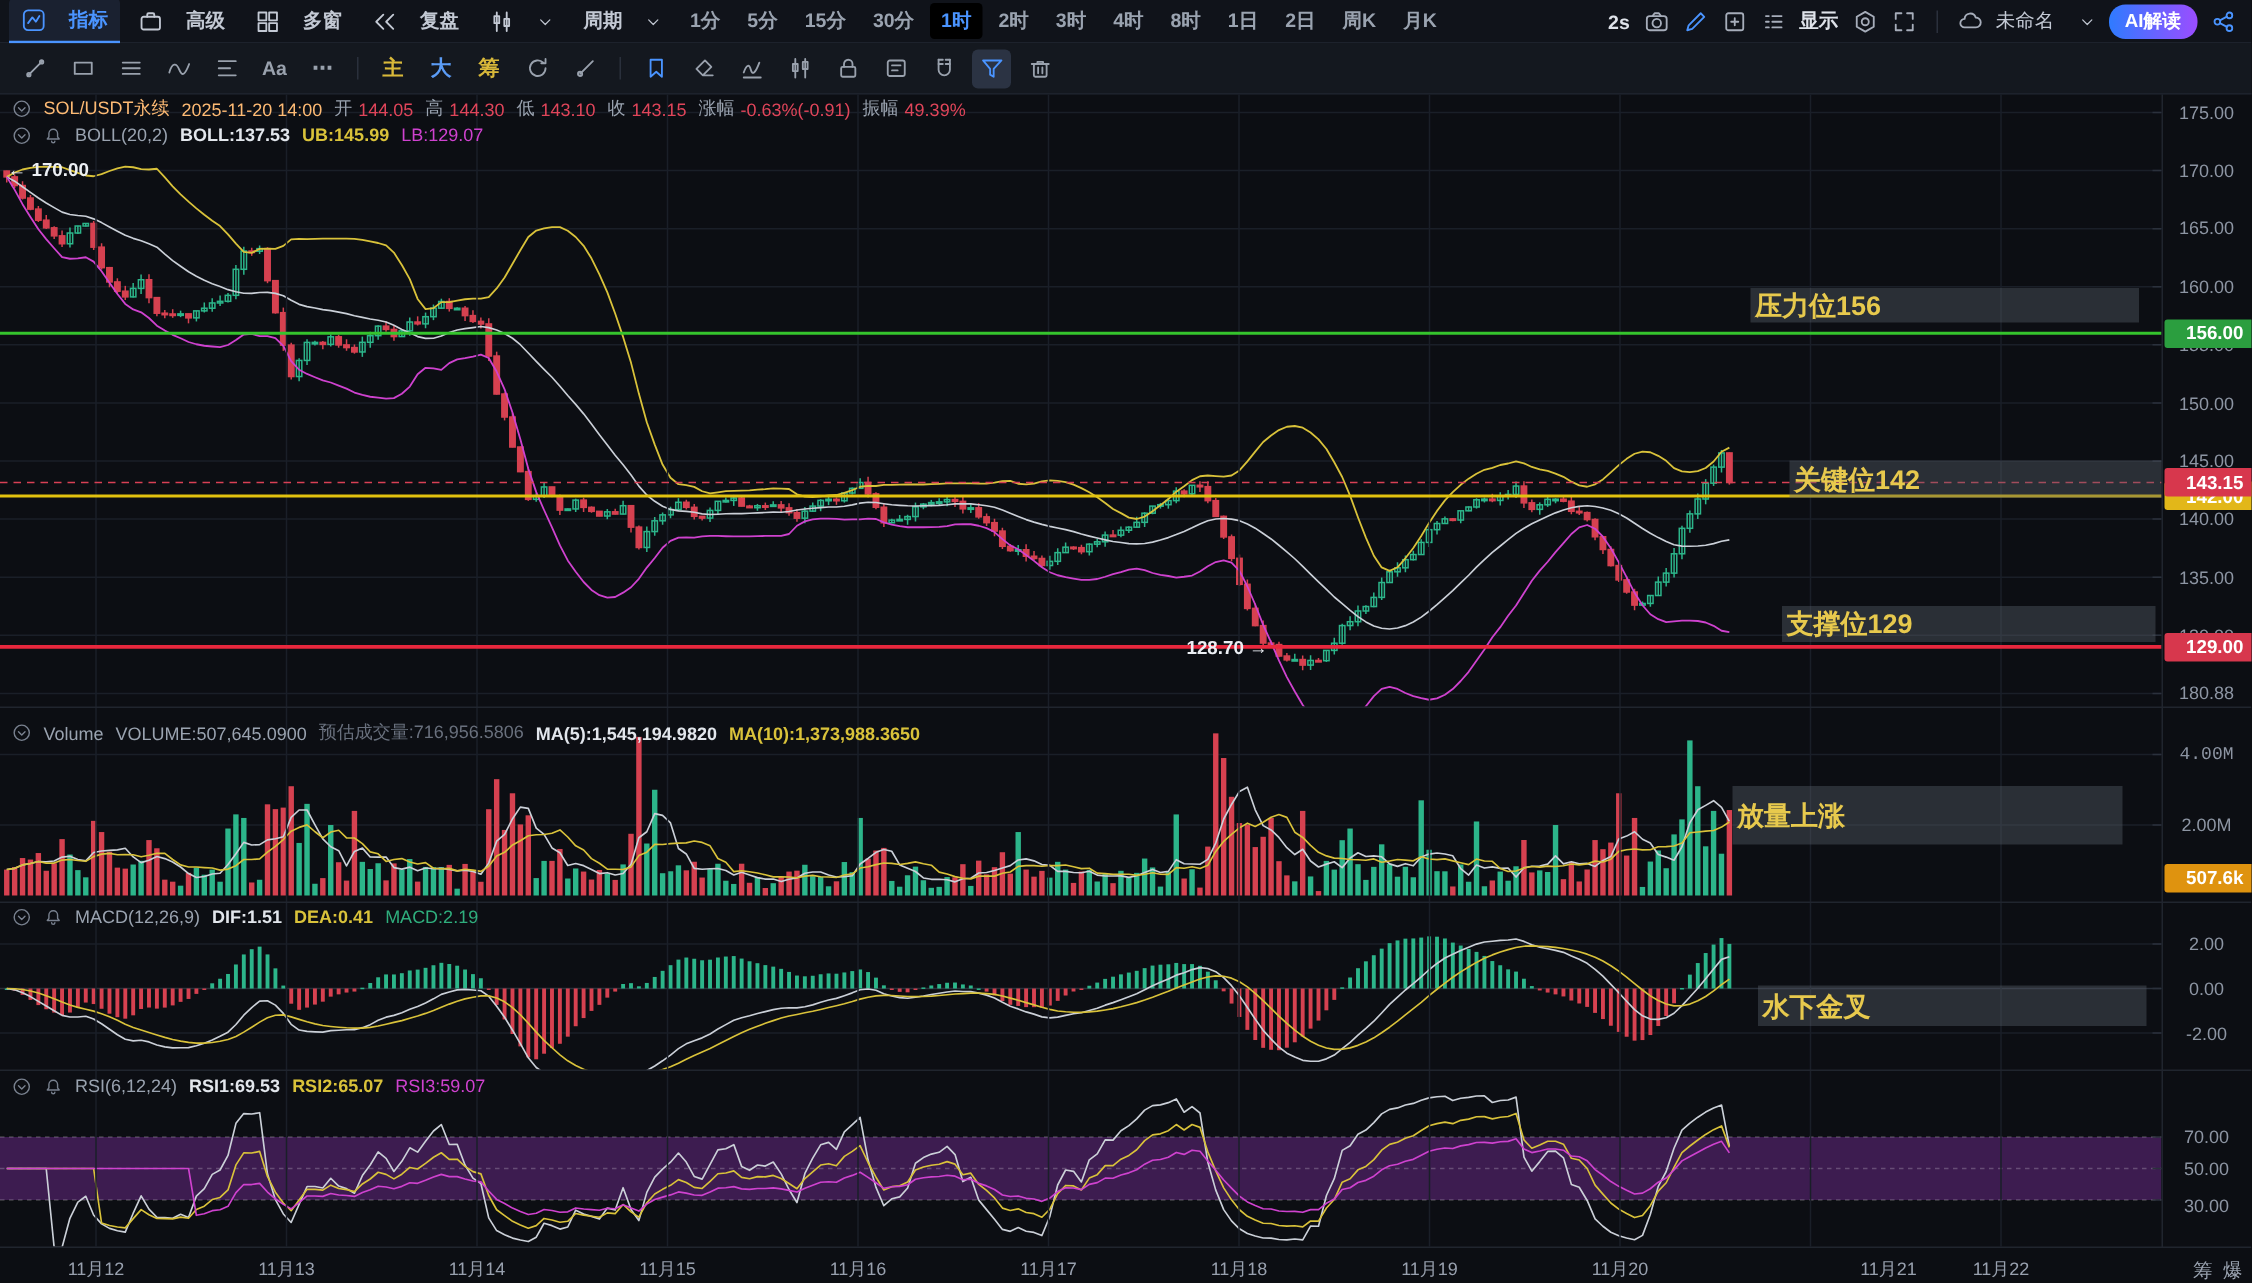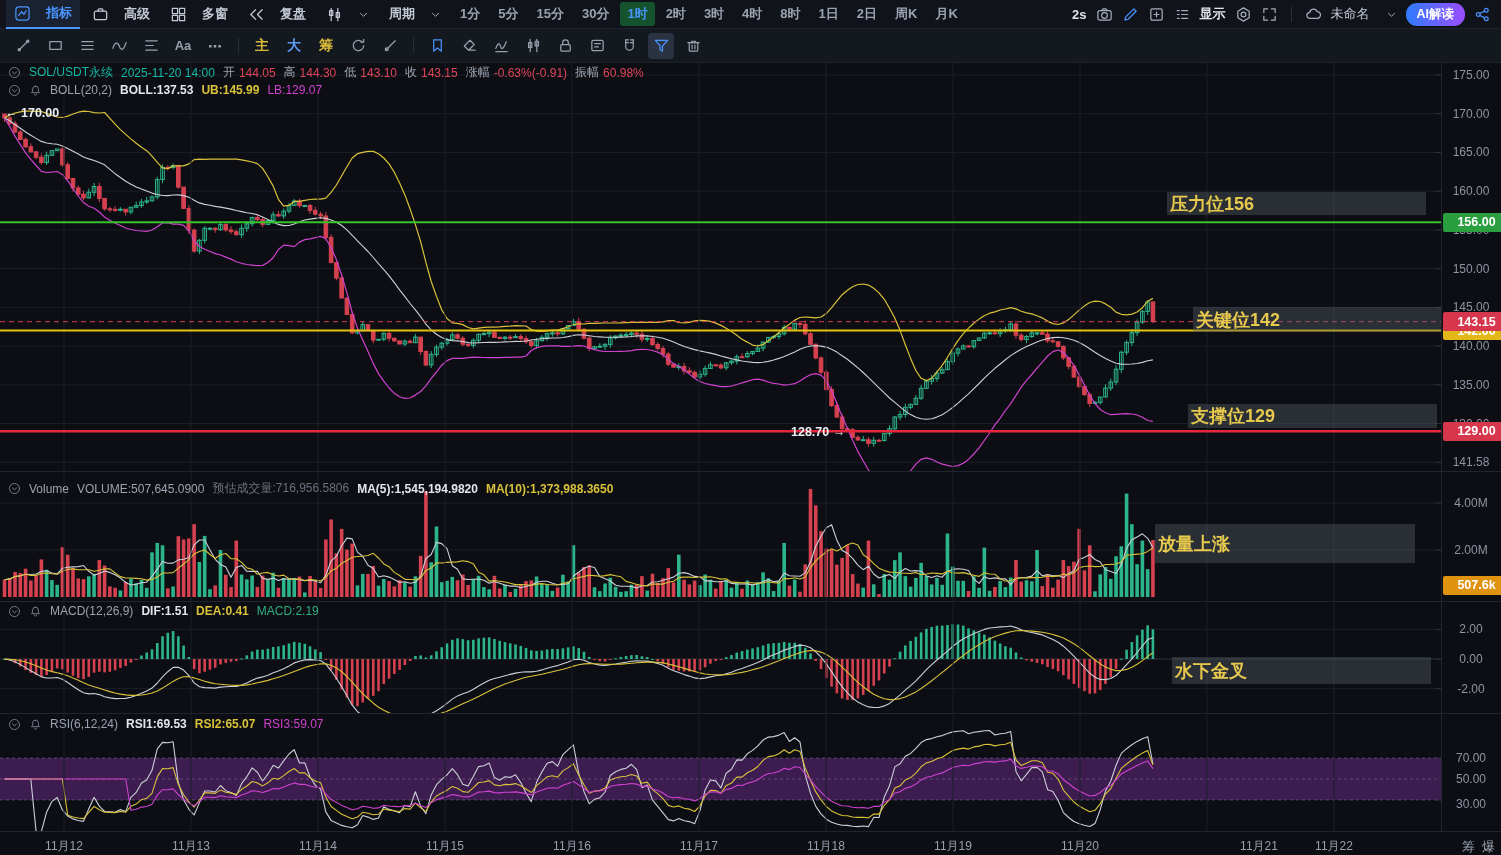--- a/index.html
+++ b/index.html
@@ -11,41 +11,41 @@
   .ic.xs{width:11px;height:11px}
   
   .tb1{position:absolute;top:0;left:0;width:1501px;height:28px;background:#10131a;
        border-bottom:1px solid #1d222c;display:flex;align-items:center;z-index:20;font-size:13px}
   .tb1-left{display:flex;align-items:center;gap:4px;padding-left:6px;flex:1}
   .tb1-right{display:flex;align-items:center;gap:9px;padding-right:10px}
   .tbtn{display:flex;align-items:center;gap:15px;padding:3px 8px;color:#c3c9d4;cursor:pointer;height:22px;border-radius:3px}
   .tbtn .lab{font-weight:700}
   .tbtn.active{background:#1a2130;color:var(--blue);border-bottom:2px solid var(--blue);border-radius:3px 3px 0 0}
   .tf{padding:3px 7px;color:#9aa3b0;font-weight:700;cursor:pointer;border-radius:3px}
-  .tf.active{color:var(--blue);background:#14532d}
+  .tf.active{color:var(--blue);background:#000000}
   .vsep{width:1px;height:15px;background:#2a303c;margin:0 4px}
   .icbtn{color:#a6adba;cursor:pointer;display:flex;align-items:center}
   .icbtn.blue{color:var(--blue)}
   .txtw{color:#dfe3ea;font-weight:700}
   .ai-pill{background:linear-gradient(90deg,#2f7bff,#9b4dff);color:#fff;font-weight:700;
            padding:3px 11px;border-radius:11px;font-size:12.5px;cursor:pointer}
   .tb2{position:absolute;top:29px;left:0;width:1501px;height:33px;background:#14181f;
        border-bottom:1px solid #1d222c;display:flex;align-items:center;gap:6px;padding-left:10px;z-index:20}
   .tile{width:26px;height:26px;display:flex;align-items:center;justify-content:center;color:#99a1ad;
         cursor:pointer;border-radius:4px;font-size:14px;font-weight:700}
   .tile.yel{color:#d9b93a}.tile.blu{color:#5b9cf6}
   .tile.sel{background:#2b3343;color:var(--blue)}
   
   #chart-svg{position:absolute;top:0;left:0;z-index:1}
   .ovl{position:absolute;z-index:5}
   .hdr{display:flex;align-items:center;gap:8px;font-size:12px;color:#9aa3b0;white-space:nowrap}
   .hdr .w{color:#e2e6ec;font-weight:700}.hdr .g{color:#9aa3b0}.hdr .dim{color:#69707d}
   .hdr .r{color:var(--red-t)}.hdr .y{color:var(--yellow);font-weight:700}
   .hdr .m{color:var(--magenta)}.hdr .t{color:var(--teal)}
-  .hdr .nm{color:#14b8a6}
+  .hdr .nm{color:#fdba74}
   .hicon{color:#78808e;display:flex;align-items:center;cursor:pointer}
   .ann{position:absolute;z-index:6;background:rgba(86,92,103,0.42);color:var(--ann-yellow);
        font-weight:700;font-size:18px;display:flex;align-items:center;padding-left:3px;cursor:move}
   .marker{position:absolute;z-index:6;color:#eceff4;font-weight:700;font-size:12.5px;white-space:nowrap}
   .badge{position:absolute;left:1443px;width:67px;height:19px;z-index:5;color:#fff;font-weight:700;
          font-size:12.5px;display:flex;align-items:center;justify-content:center;border-radius:2px}
   .tick{position:absolute;left:1445px;width:52px;font-size:12px;color:#8d95a3;z-index:3;text-align:center}
   .datelab{position:absolute;top:838px;width:70px;text-align:center;font-size:12px;color:#98a0ae;z-index:3}
   .cornerlab{position:absolute;top:838px;font-size:13px;color:#9aa3b0;z-index:6;cursor:pointer}
 </style>
@@ -1258,21 +1258,21 @@
     <span class="r" style="margin-left:-4px">144.05</span>
   <span class="g">高</span>
     <span class="r" style="margin-left:-4px">144.30</span>
   <span class="g">低</span>
     <span class="r" style="margin-left:-4px">143.10</span>
   <span class="g">收</span>
     <span class="r" style="margin-left:-4px">143.15</span>
   <span class="g">涨幅</span>
     <span class="r" style="margin-left:-4px">-0.63%(-0.91)</span>
   <span class="g">振幅</span>
-    <span class="r" style="margin-left:-4px">60.98%</span>
+    <span class="r" style="margin-left:-4px">49.39%</span>
 </div>
 
 <div class="ovl hdr" style="left:8px;top:83px">
   <span class="hicon">
       <svg class="ic sm" viewBox="0 0 18 18">
         <circle cx="9" cy="9" r="7"></circle>
         <path d="M6 8l3 3 3-3"></path>
       </svg>
     </span>
   <span class="hicon">
@@ -1354,22 +1354,22 @@
     <div class="tick" style="top: 68px;">175.00</div>
     <div class="tick" style="top: 106.725px;">170.00</div>
     <div class="tick" style="top: 145.45px;">165.00</div>
     <div class="tick" style="top: 184.175px;">160.00</div>
     <div class="tick" style="top: 222.9px;">155.00</div>
     <div class="tick" style="top: 261.625px;">150.00</div>
     <div class="tick" style="top: 300.35px;">145.00</div>
     <div class="tick" style="top: 339.075px;">140.00</div>
     <div class="tick" style="top: 377.8px;">135.00</div>
     <div class="tick" style="top: 416.525px;">130.00</div>
-    <div class="tick" style="top: 455.25px;">141.58</div>
-    <div class="tick" style="top: 496px;">4.00M</div>
+    <div class="tick" style="top: 455.25px;">180.88</div>
+    <div class="tick" style="top: 496px; font-family: Liberation Mono, monospace;">4.00M</div>
     <div class="tick" style="top: 543px;">2.00M</div>
     <div class="tick" style="top: 622.4px;">2.00</div>
     <div class="tick" style="top: 652px;">0.00</div>
     <div class="tick" style="top: 681.6px;">-2.00</div>
     <div class="tick" style="top: 751px;">70.00</div>
     <div class="tick" style="top: 772px;">50.00</div>
     <div class="tick" style="top: 797px;">30.00</div>
   </div>
 <div id="date-axis">
     <div class="datelab" style="left: 29px;">11月12</div>

